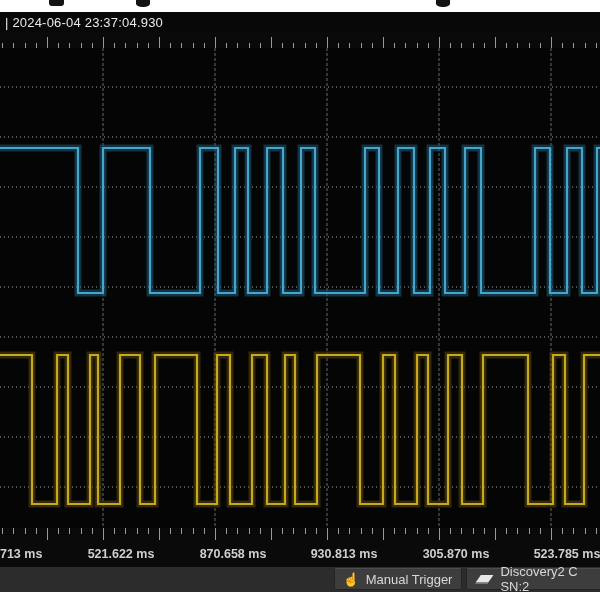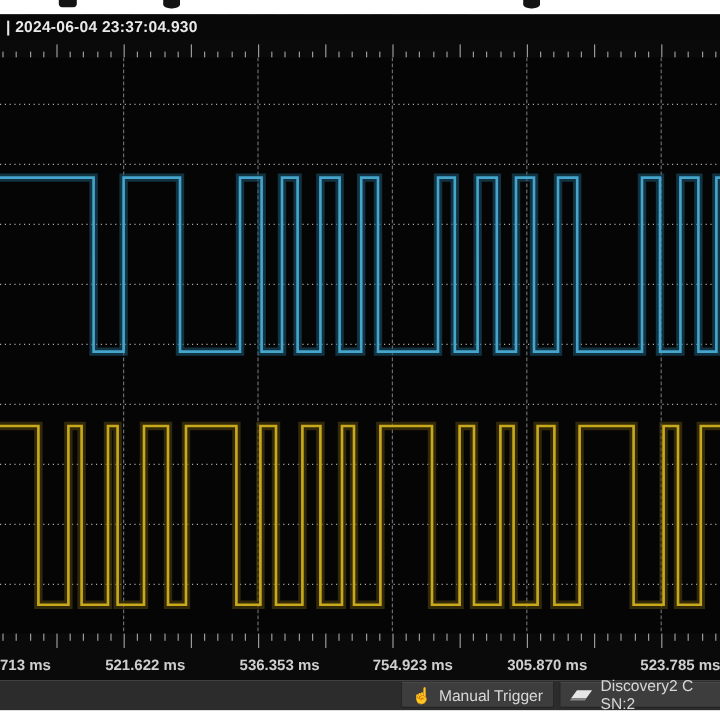--- a/index.html
+++ b/index.html
@@ -10,21 +10,21 @@
   
   .top-strip{position:absolute;left:0;top:0;width:600px;height:12px;background:#ffffff;}
   .glyph{position:absolute;top:0;background:#141414;}
   .glyph-bowl{border-radius:0 0 46% 46%;}
   .glyph-flat{border-radius:0 0 3px 3px;}
   .artifact-line{position:absolute;height:2px;top:12px;
     background:repeating-linear-gradient(90deg, rgba(96,150,186,.75) 0 16px, rgba(30,60,80,.2) 16px 24px);}
   
   .scope{position:absolute;left:0;top:12px;width:600px;height:555px;background:#0a0a0a;}
   .timestamp-bar{position:relative;height:21px;background:#080808;color:#e9e9e9;
-    font-size:13px;font-weight:700;line-height:22px;padding-left:5px;letter-spacing:.2px;}
+    font-size:13px;font-weight:400;line-height:22px;padding-left:5px;letter-spacing:.2px;}
   .ruler{position:relative;background:#0a0a0a;}
   .ruler-top{height:15px;}
   .ruler-bottom{height:13px;}
   .tick{position:absolute;width:1px;background:#9a9a9a;}
   .ruler-top .tick{bottom:0;}
   .ruler-bottom .tick{top:0;}
   .plot{position:relative;height:480px;background:#050505;}
   .plot svg{display:block;}
   .label-band{position:relative;height:26px;background:#0a0a0a;color:#cfcfcf;
     font-size:12.5px;font-weight:600;}
@@ -188,22 +188,22 @@
         <div class="tick" style="left: 551px; height: 12px; background: rgb(154, 154, 154);"></div>
         <div class="tick" style="left: 562.2px; height: 6px; background: rgb(154, 154, 154);"></div>
         <div class="tick" style="left: 573.4px; height: 6px; background: rgb(154, 154, 154);"></div>
         <div class="tick" style="left: 584.6px; height: 6px; background: rgb(154, 154, 154);"></div>
         <div class="tick" style="left: 595.8px; height: 6px; background: rgb(154, 154, 154);"></div>
       </div>
 
     <div class="label-band" id="label-band">
         <span class="time-label" style="left: 9px;">751.713 ms</span>
         <span class="time-label" style="left: 121px;">521.622 ms</span>
-        <span class="time-label" style="left: 233px;">536.353 ms</span>
-        <span class="time-label" style="left: 344px;">754.923 ms</span>
+        <span class="time-label" style="left: 233px;">870.658 ms</span>
+        <span class="time-label" style="left: 344px;">930.813 ms</span>
         <span class="time-label" style="left: 456px;">305.870 ms</span>
         <span class="time-label" style="left: 567px;">523.785 ms</span>
       </div>
   </div>
 
   <div class="status-bar">
     <div class="status-button" id="btn-trigger" style="left: 334px; width: 128px;">
       <span class="hand-glyph">☝</span>
       <span>Manual Trigger</span>
     </div>

